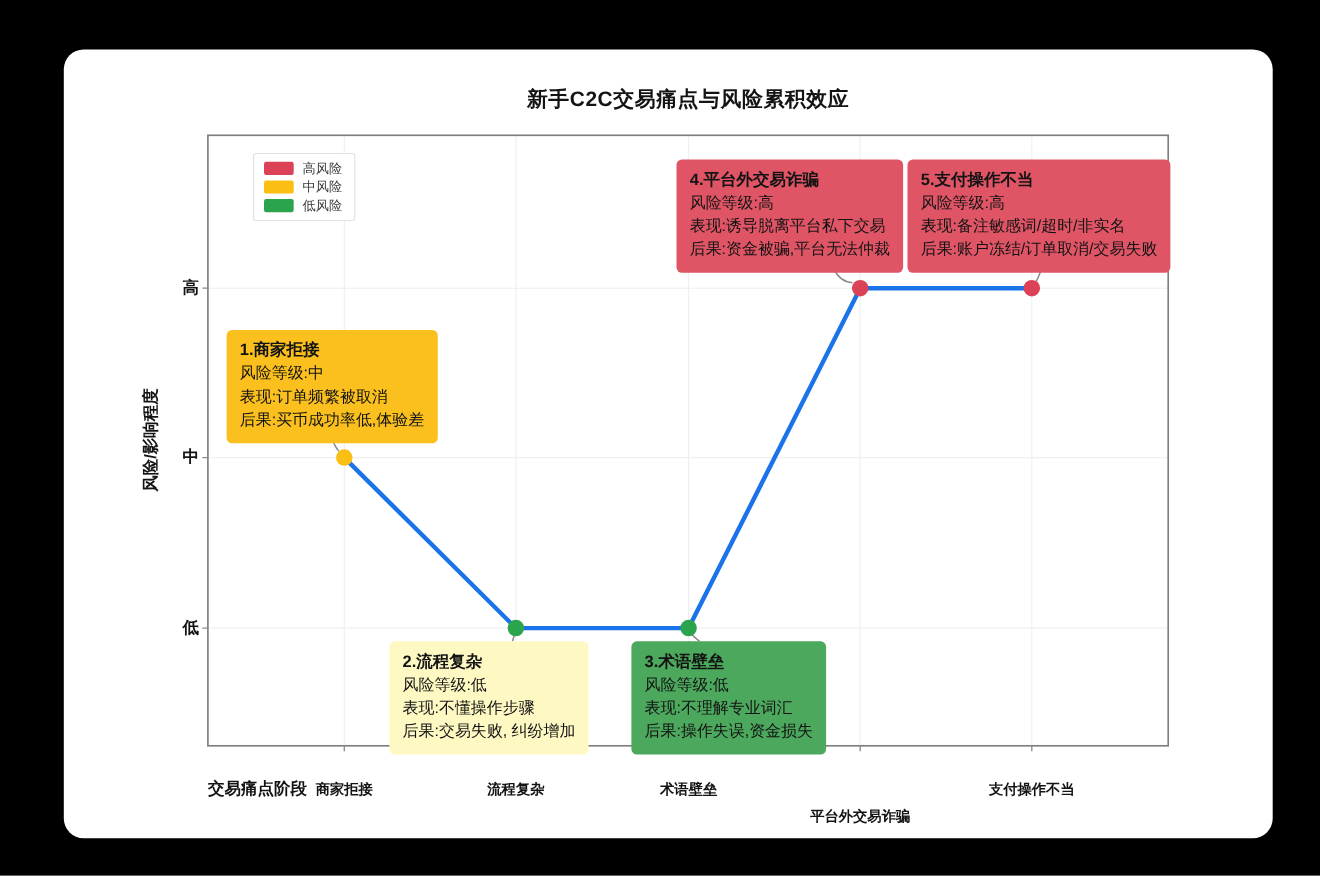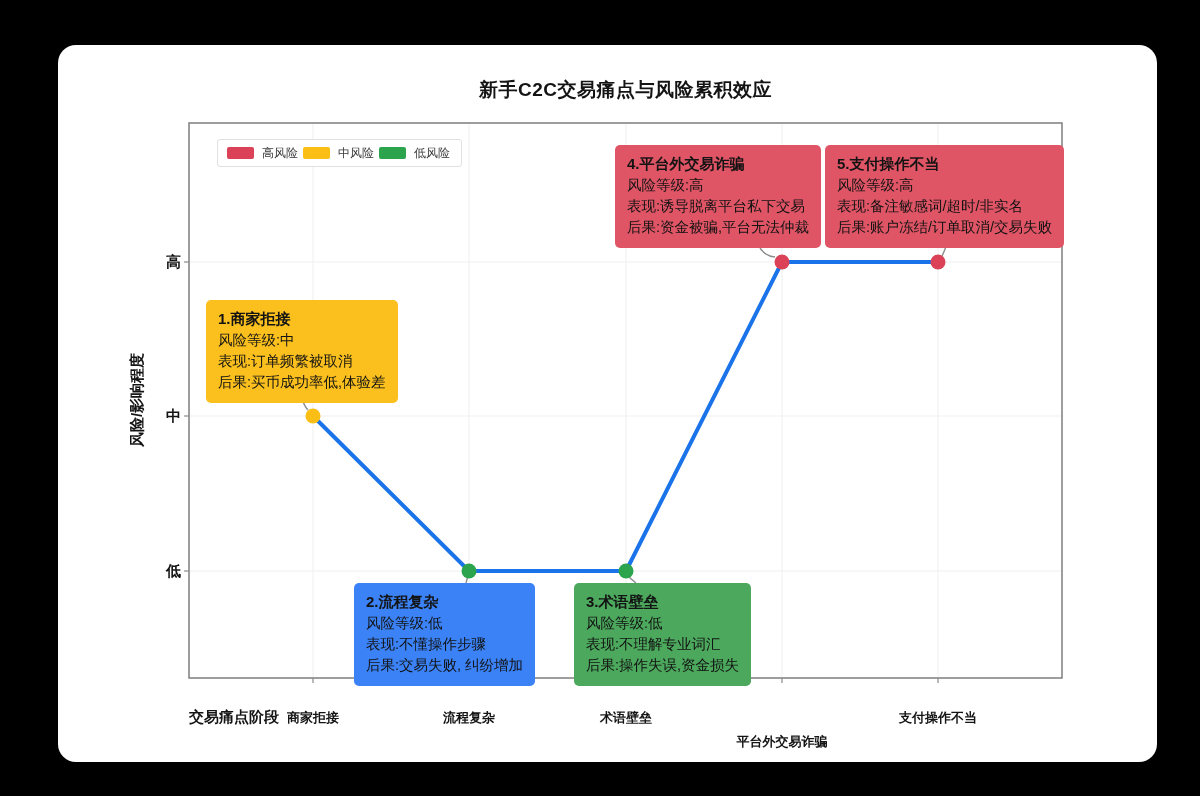--- a/index.html
+++ b/index.html
@@ -26,23 +26,23 @@
   }
   .ytick{
     position:absolute;left:85px;width:38px;text-align:right;
     font-size:15px;font-weight:bold;color:#141414;line-height:18px;
   }
   .xtick{
     position:absolute;top:664px;transform:translateX(-50%);white-space:nowrap;
     font-size:13px;font-weight:bold;color:#141414;
   }
   .legend{
-    position:absolute;left:159px;top:94px;z-index:3;
+    position:absolute;left:172px;top:94px;z-index:3;
     background:#fff;border:1px solid #e1e1e1;border-radius:3px;
-    padding:7px 11px 7px 9px;display:flex;flex-direction:row;gap:5px;
+    padding:7px 11px 7px 9px;display:flex;flex-direction:column;gap:5px;
   }
   .legend-row{display:flex;align-items:center;gap:8px;}
   .legend-swatch{width:27px;height:12px;border-radius:2px;flex:none;}
   .legend-label{font-size:12px;color:#3a3a3a;line-height:12px;}
   .ann{
     position:absolute;z-index:5;border-radius:5px;padding:8px 12px 9px 12px;
     color:#131313;white-space:nowrap;
   }
   .ann-title{font-size:15px;font-weight:bold;line-height:1.45;}
   .ann-line{font-size:14.5px;font-weight:500;line-height:1.47;}
@@ -109,21 +109,21 @@
       </div>
     </div>
 
   <div class="ann" id="ann-0" style="background: rgb(251, 192, 30);">
     <div class="ann-title">1.商家拒接</div>
     <div class="ann-line">风险等级:中</div>
     <div class="ann-line">表现:订单频繁被取消</div>
     <div class="ann-line">后果:买币成功率低,体验差</div>
   </div>
 
-  <div class="ann" id="ann-1" style="background: #3b82f6;">
+  <div class="ann" id="ann-1" style="background: #fef9c3;">
     <div class="ann-title">2.流程复杂</div>
     <div class="ann-line">风险等级:低</div>
     <div class="ann-line">表现:不懂操作步骤</div>
     <div class="ann-line">后果:交易失败, 纠纷增加</div>
   </div>
 
   <div class="ann" id="ann-2" style="background: rgb(75, 168, 92);">
     <div class="ann-title">3.术语壁垒</div>
     <div class="ann-line">风险等级:低</div>
     <div class="ann-line">表现:不理解专业词汇</div>

